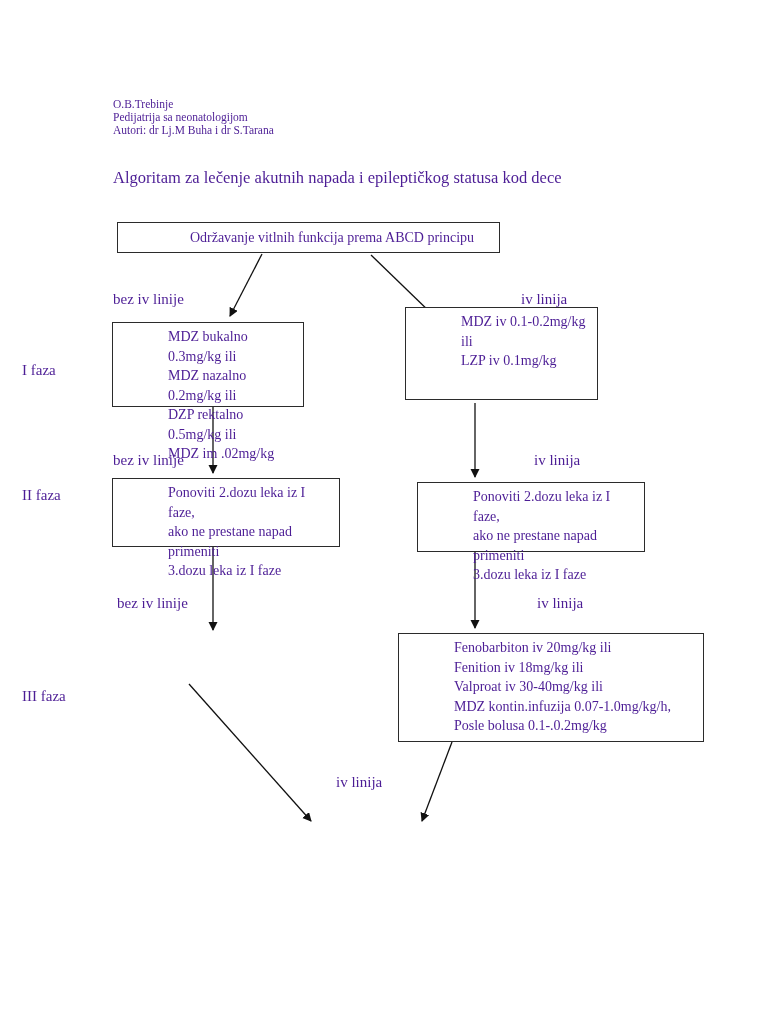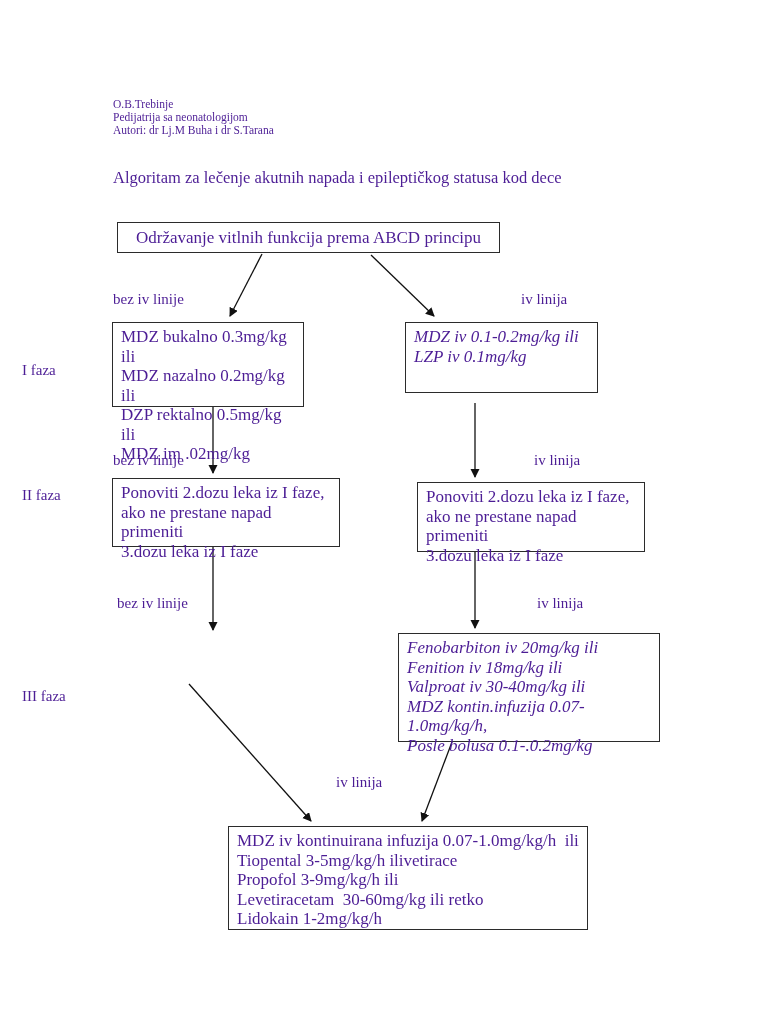--- a/index.html
+++ b/index.html
@@ -29,22 +29,23 @@
     font-size: 16.5px;
     font-weight: normal;
     margin: 0;
     white-space: nowrap;
   }
   .fbox {
     position: absolute;
     border: 1px solid #2b2b2b;
     background: #ffffff;
     box-sizing: border-box;
-    font-size: 17px;
+    font-size: 14px;
     line-height: 19.5px;
+    padding-left: 47px;
   }
   .fbox .box-text {
     padding: 4px 8px;
     white-space: pre-wrap;
   }
   .fbox.center-text {
     display: flex;
     align-items: center;
     justify-content: center;
   }
@@ -108,47 +109,40 @@
     <div class="box-text">Održavanje vitlnih funkcija prema ABCD principu</div>
   </div>
 
   <div class="fbox" style="left:112px; top:322px; width:192px; height:85px;">
     <div class="box-text">MDZ bukalno 0.3mg/kg ili
 MDZ nazalno 0.2mg/kg ili
 DZP rektalno 0.5mg/kg ili
 MDZ im .02mg/kg</div>
   </div>
 
-  <div class="fbox" style="left:405px; top:322px; width:193px; height:71px;font-style:italic;">
+  <div class="fbox" style="left:405px; top:307px; width:193px; height:93px;">
     <div class="box-text">MDZ iv 0.1-0.2mg/kg ili
 LZP iv 0.1mg/kg</div>
   </div>
 
   <div class="fbox" style="left:112px; top:478px; width:228px; height:69px;">
     <div class="box-text">Ponoviti 2.dozu leka iz I faze,
 ako ne prestane napad primeniti
 3.dozu leka iz I faze</div>
   </div>
 
   <div class="fbox" style="left:417px; top:482px; width:228px; height:70px;">
     <div class="box-text">Ponoviti 2.dozu leka iz I faze,
 ako ne prestane napad primeniti
 3.dozu leka iz I faze</div>
   </div>
 
 
-  <div class="fbox" style="left:398px; top:633px; width:262px; height:109px;font-style:italic;">
+  <div class="fbox" style="left:398px; top:633px; width:306px; height:109px;">
     <div class="box-text">Fenobarbiton iv 20mg/kg ili
 Fenition iv 18mg/kg ili
 Valproat iv 30-40mg/kg ili
 MDZ kontin.infuzija 0.07-1.0mg/kg/h,
 Posle bolusa 0.1-.0.2mg/kg</div>
   </div>
 
-  <div class="fbox" style="left:228px; top:826px; width:360px; height:104px;">
-    <div class="box-text">MDZ iv kontinuirana infuzija 0.07-1.0mg/kg/h  ili
-Tiopental 3-5mg/kg/h ilivetirace
-Propofol 3-9mg/kg/h ili
-Levetiracetam  30-60mg/kg ili retko
-Lidokain 1-2mg/kg/h</div>
-  </div>
 
 </div>
 
 </body></html>

